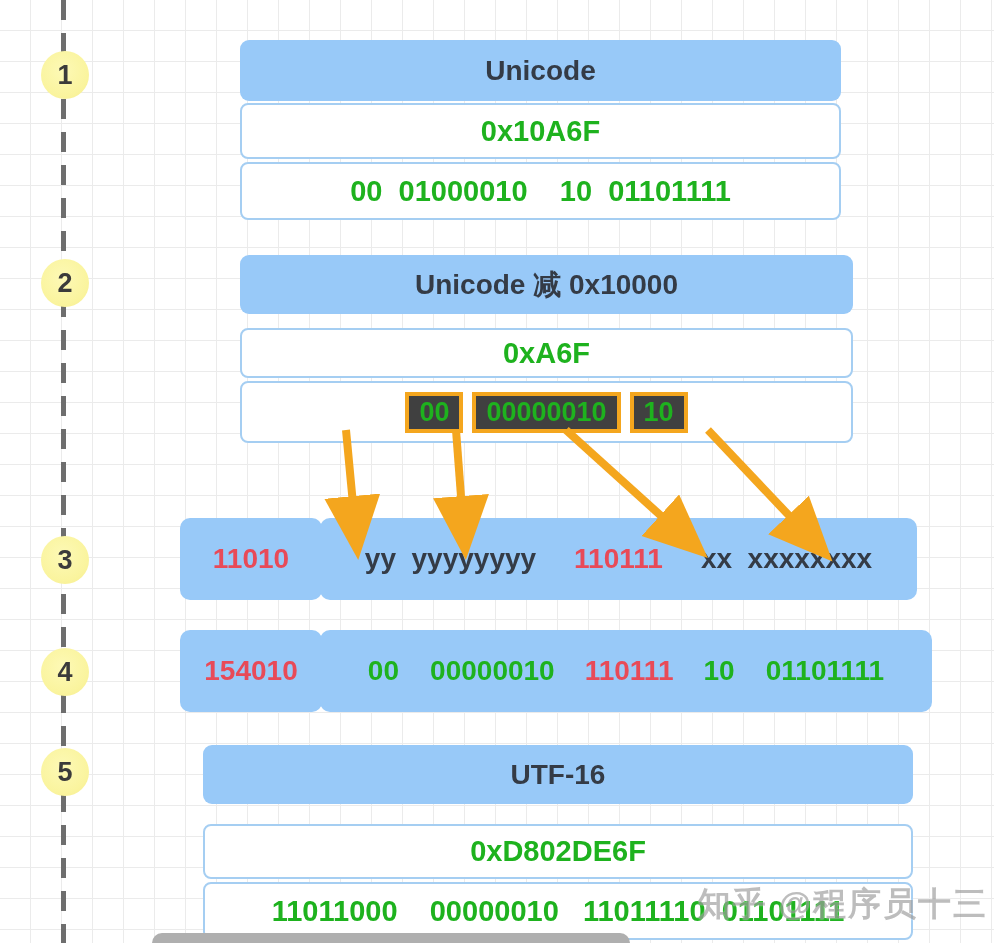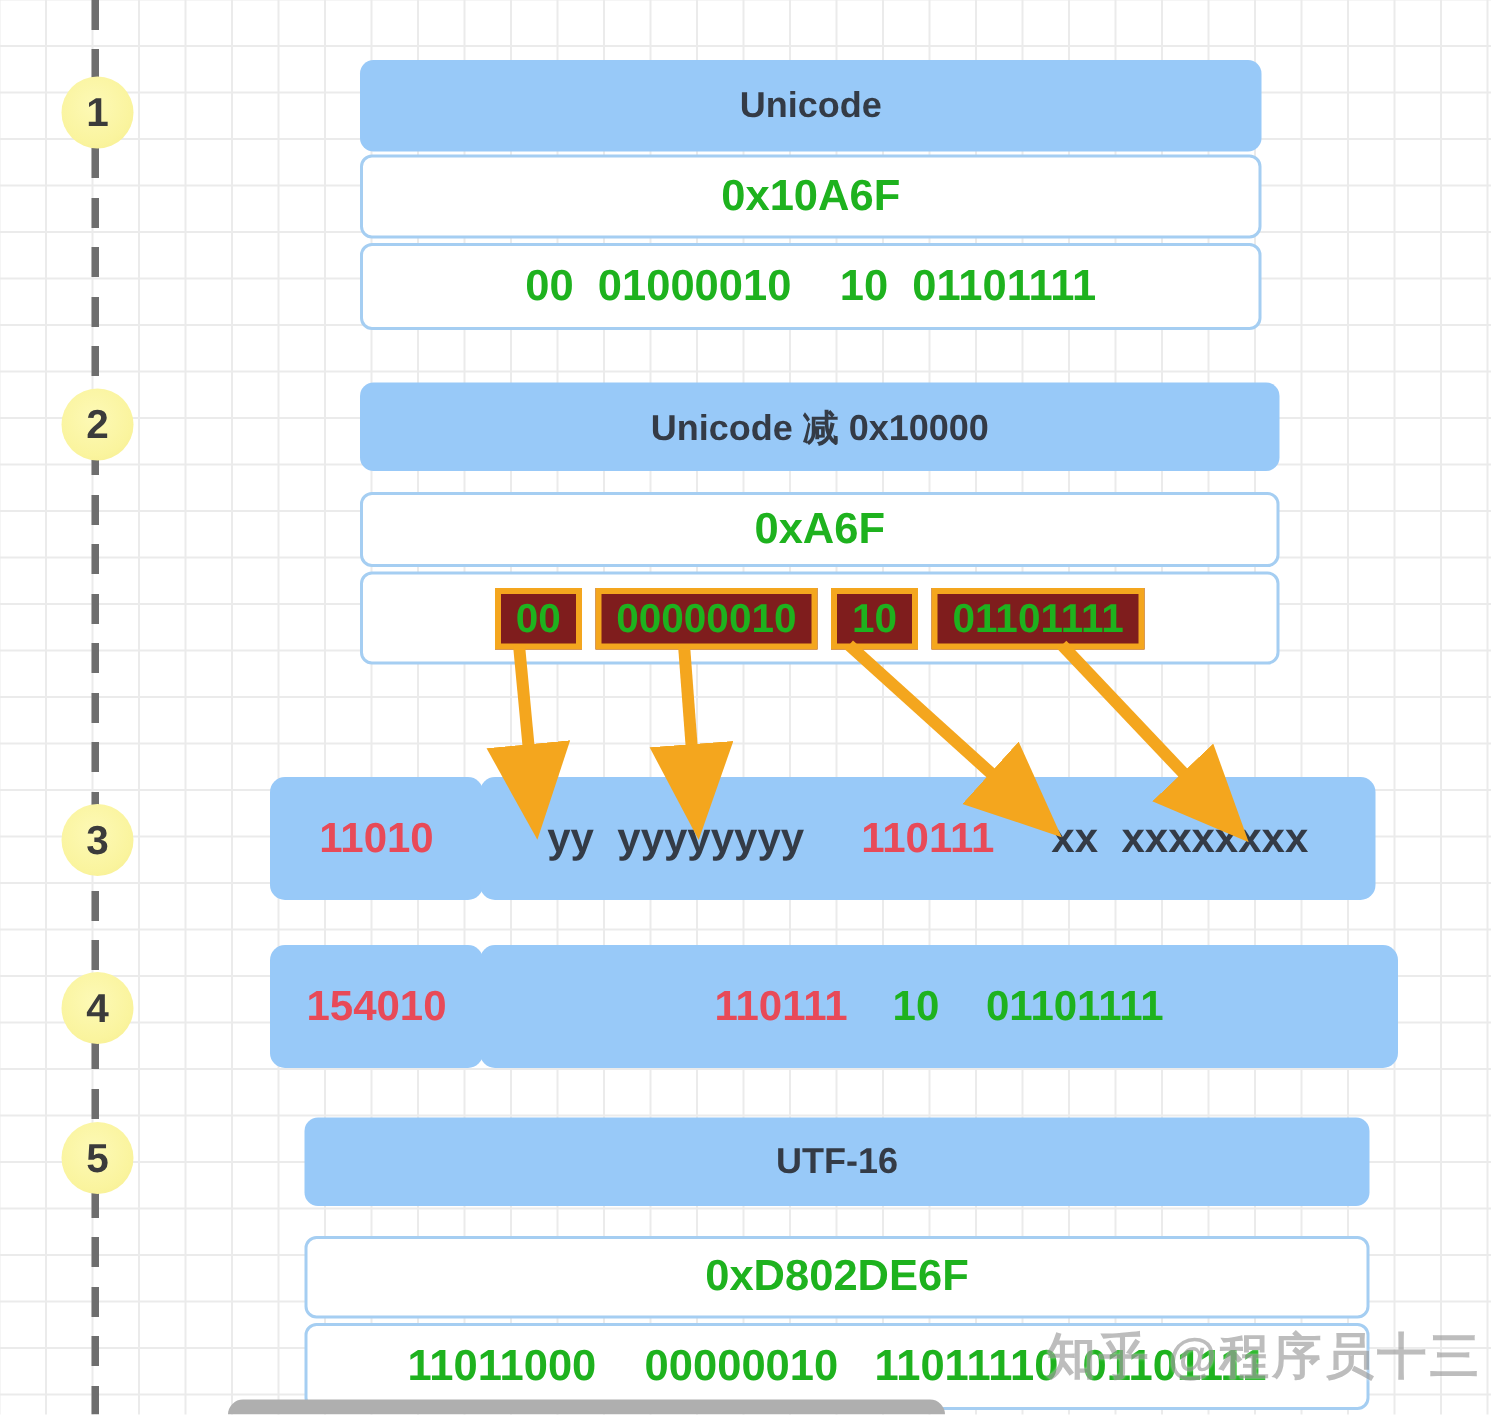--- a/index.html
+++ b/index.html
@@ -26,36 +26,36 @@
     position:absolute;left:41px;width:48px;height:48px;border-radius:50%;
     background:radial-gradient(circle at 45% 40%, #fdf9b6 0%, var(--yellow) 65%, #f6ec8d 100%);
     display:flex;align-items:center;justify-content:center;
     font-size:27px;color:#3b3b3b;
   }
   
   .stack{position:absolute;display:flex;flex-direction:column;}
   .hdr{
     background:var(--blue);border-radius:9px;
     display:flex;align-items:center;justify-content:center;
-    color:var(--dark);font-size:24px;
+    color:var(--dark);font-size:28px;
   }
   .cell{
     background:#ffffff;border:2px solid var(--blue-border);border-radius:8px;
     display:flex;align-items:center;justify-content:center;
     font-size:29px;white-space:pre;
   }
   .green{color:var(--green);}
   .red{color:var(--red);}
   .dark{color:var(--dark);}
   .groups{gap:9px;}
   .obox{
     display:inline-flex;align-items:center;justify-content:center;
     border:4px solid var(--orange);border-radius:0;
     padding:1px 10px;font-size:27px;white-space:pre;
-    background:#7f1d1d;
+    background:#404040;
   }
   
   .pill{
     position:absolute;background:var(--blue);border-radius:10px;
     display:flex;align-items:center;justify-content:center;
     font-size:28px;white-space:pre;
   }
   .arrows{position:absolute;left:0;top:0;pointer-events:none;}
   .graybar{
     position:absolute;background:var(--gray-bar);
@@ -89,37 +89,37 @@
     <div class="cell green" style="height:54px;margin-top:3px">00  01000010    10  01101111</div>
   </div>
 
   <div class="stack" style="left:240px;top:255px;width:613px">
     <div class="hdr" style="height:59px">Unicode 减 0x10000</div>
     <div class="cell green" style="height:46px;margin-top:14px">0xA6F</div>
     <div class="cell groups" style="height:58px;margin-top:3px">
       <span class="obox green">00</span>
       <span class="obox green">00000010</span>
       <span class="obox green">10</span>
-      <span class="obox green">01101111</span>
     </div>
   </div>
 
   <div class="pill" style="left:180px;top:518px;width:142px;height:82px">
     <span class="red">11010</span>
   </div>
   <div class="pill" style="left:320px;top:518px;width:597px;height:82px;gap:38px">
     <span class="dark">yy  yyyyyyyy</span>
     <span class="red">110111</span>
     <span class="dark">xx  xxxxxxxx</span>
   </div>
 
   <div class="pill" style="left:180px;top:630px;width:142px;height:82px">
     <span class="red">154010</span>
   </div>
   <div class="pill" style="left:320px;top:630px;width:612px;height:82px;gap:30px">
+    <span class="green">00    00000010</span>
     <span class="red">110111</span>
     <span class="green">10    01101111</span>
   </div>
 
   <div class="stack" style="left:203px;top:745px;width:710px">
     <div class="hdr" style="height:59px">UTF-16</div>
     <div class="cell green" style="height:51px;margin-top:20px">0xD802DE6F</div>
     <div class="cell green" style="height:54px;margin-top:3px">11011000    00000010   11011110  01101111</div>
   </div>
 

